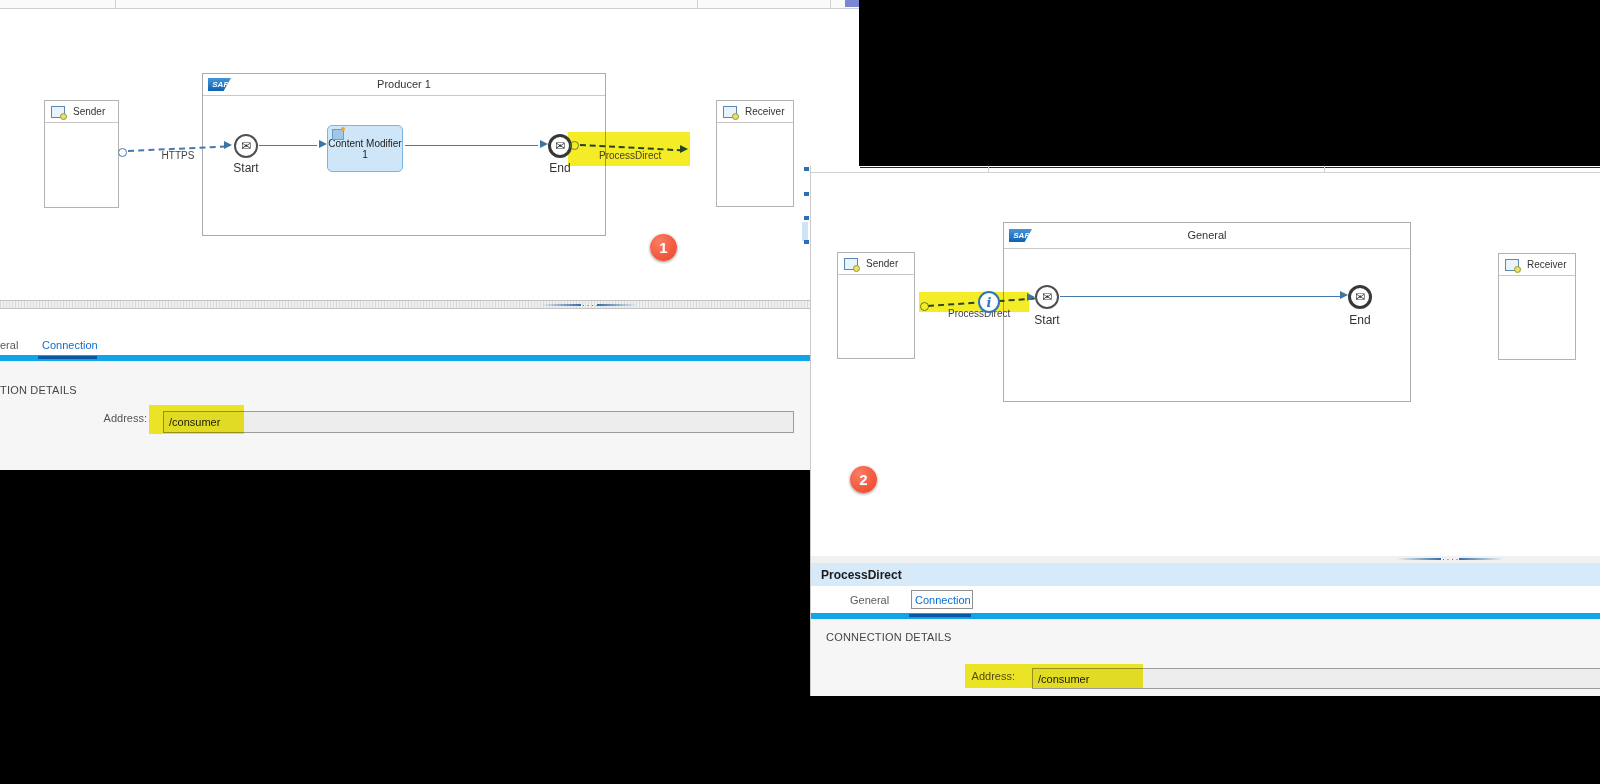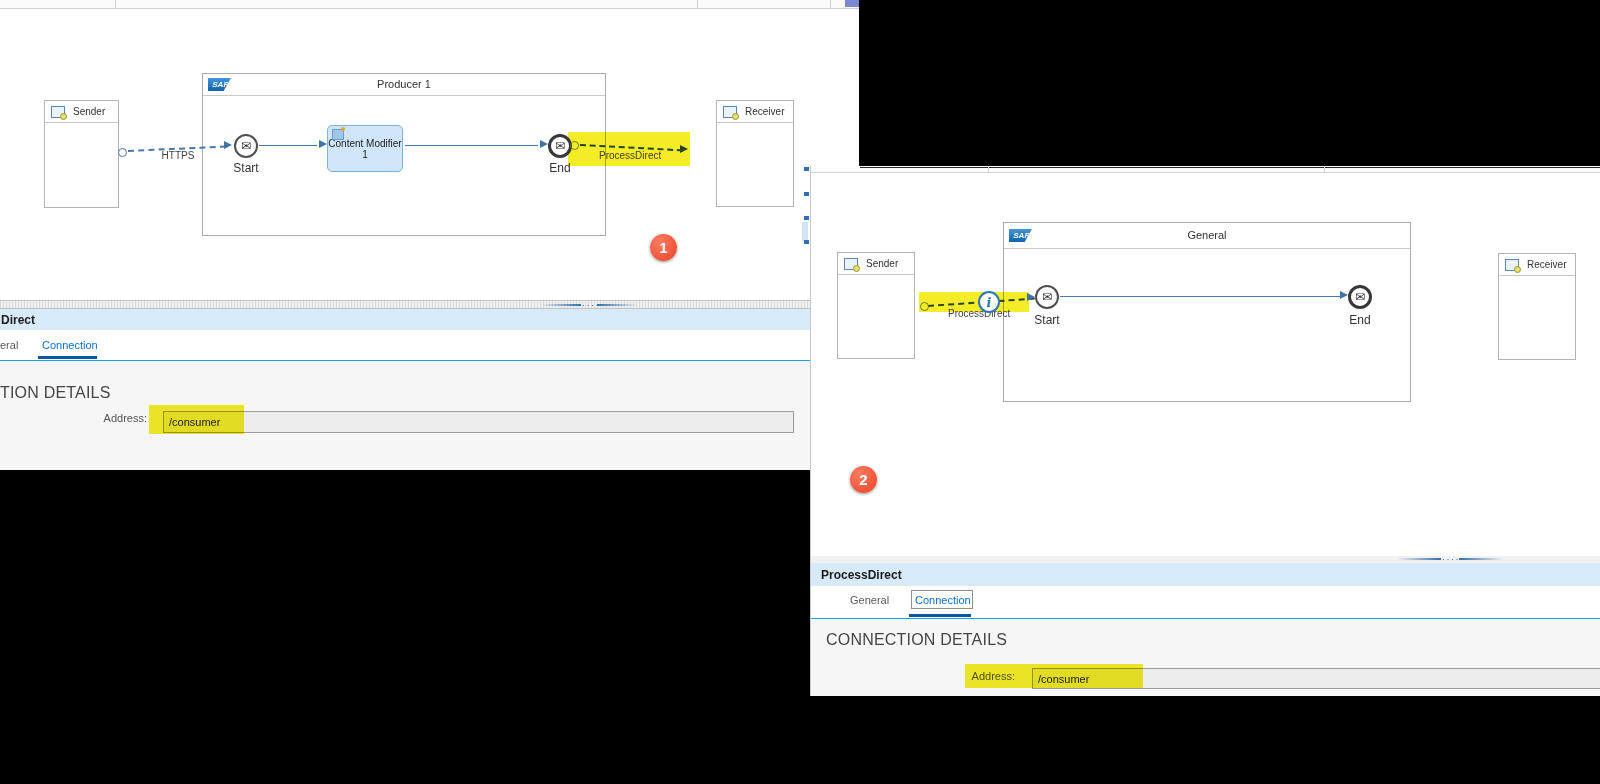--- a/index.html
+++ b/index.html
@@ -37,27 +37,27 @@
   .connlbl{position:absolute;font-size:10px;color:#3f3f3f;white-space:nowrap;z-index:2;}
   .infocirc{position:absolute;box-sizing:border-box;width:22px;height:22px;border-radius:50%;border:2px solid #2d77b8;background:#fff;color:#2d77b8;display:flex;align-items:center;justify-content:center;font-family:"DejaVu Serif","Liberation Serif",serif;font-style:italic;font-weight:bold;font-size:13px;z-index:4;}
   
   .yellow{position:absolute;background:#f2e900;opacity:.85;mix-blend-mode:multiply;z-index:1;pointer-events:none;}
   .badge{position:absolute;width:27px;height:27px;border-radius:50%;background:radial-gradient(circle at 35% 30%,#f97d64,#ee4124);color:#fff;font-weight:bold;font-size:15px;display:flex;align-items:center;justify-content:center;box-shadow:0 1px 3px rgba(0,0,0,.45);z-index:6;}
   
   .rbar{position:absolute;background:repeating-linear-gradient(90deg,#dcdcdc 0 1px,#efefef 1px 3px);border-top:1px solid #c2c2c2;border-bottom:1px solid #c2c2c2;box-sizing:border-box;}
   .hline{position:absolute;height:2px;z-index:5;}
   .hdots{position:absolute;font-size:9px;letter-spacing:1.5px;color:#2a66a4;z-index:5;line-height:5px;}
   .panelhdr{position:absolute;background:#d7eafa;font-weight:bold;font-size:12px;color:#1c1c1c;display:flex;align-items:center;box-sizing:border-box;}
-  .tabsrow{position:absolute;background:#fff;border-bottom:1px solid #0ea5e9;box-sizing:border-box;}
+  .tabsrow{position:absolute;background:#fff;border-bottom:6px solid #0ea5e9;box-sizing:border-box;}
   .tab{position:absolute;font-size:11px;color:#5a5a5a;white-space:nowrap;}
   .tab.active{color:#0a6ed1;}
   .tabline{position:absolute;height:3px;background:#0757a3;z-index:2;}
   .focusbox{position:absolute;border:1px solid #8f8f8f;box-sizing:border-box;}
   .pcontent{position:absolute;background:#f6f6f6;}
-  .sect{position:absolute;font-size:16px;color:#454545;letter-spacing:.2px;white-space:nowrap;}
+  .sect{position:absolute;font-size:11px;color:#454545;letter-spacing:.2px;white-space:nowrap;}
   .flabel{position:absolute;font-size:11px;color:#555;text-align:right;}
   .finput{position:absolute;box-sizing:border-box;background:#ededed;border:1px solid #9c9c9c;font-size:11px;color:#222;padding:0 5px;font-family:inherit;outline:none;}
   
   .tstrip{position:absolute;left:0;top:0;width:859px;height:8px;background:#fafafa;border-bottom:1px solid #cfcfcf;box-sizing:content-box;}
   .vsep{position:absolute;top:0;width:1px;height:8px;background:#cfcfcf;}
   .frag{position:absolute;background:#2d6fb5;}
 </style>
 </head>
 <body>
 
@@ -133,21 +133,20 @@
   <div class="frag" style="left:804px;top:216px;width:5px;height:4px;"></div>
   <div class="abs" style="left:802px;top:222px;width:6px;height:19px;background:#cfe4f5;"></div>
   <div class="frag" style="left:804px;top:240px;width:5px;height:4px;"></div>
   <div class="frag" style="left:804px;top:339px;width:5px;height:4px;"></div>
 
   <div class="rbar" style="left:0;top:300px;width:859px;height:9px;">
     <div class="hline" style="left:541px;top:3px;width:40px;background:linear-gradient(90deg,rgba(47,111,173,0),#2f6fad);"></div>
     <div class="hdots" style="left:582px;top:2px;">····</div>
     <div class="hline" style="left:597px;top:3px;width:40px;background:linear-gradient(90deg,#2f6fad,rgba(47,111,173,0));"></div>
   </div>
-  <div class="panelhdr" style="left:0;top:309px;width:859px;height:21px;padding-left:1px;">Direct</div>
   <div class="tabsrow" style="left:0;top:330px;width:859px;height:31px;">
     <div class="tab" style="left:0;top:9px;">eral</div>
     <div class="tab active" style="left:42px;top:9px;">Connection</div>
     <div class="tabline" style="left:38px;top:26px;width:59px;"></div>
   </div>
   <div class="pcontent" style="left:0;top:361px;width:859px;height:109px;">
     <div class="sect" style="left:0;top:23px;">TION DETAILS</div>
     <div class="flabel" style="left:75px;top:51px;width:72px;">Address:</div>
     <input class="finput" style="left: 163px; top: 50px; width: 631px; height: 22px;" value="/consumer">
     <div class="yellow" style="left:149px;top:44px;width:95px;height:29px;z-index:4;"></div>

